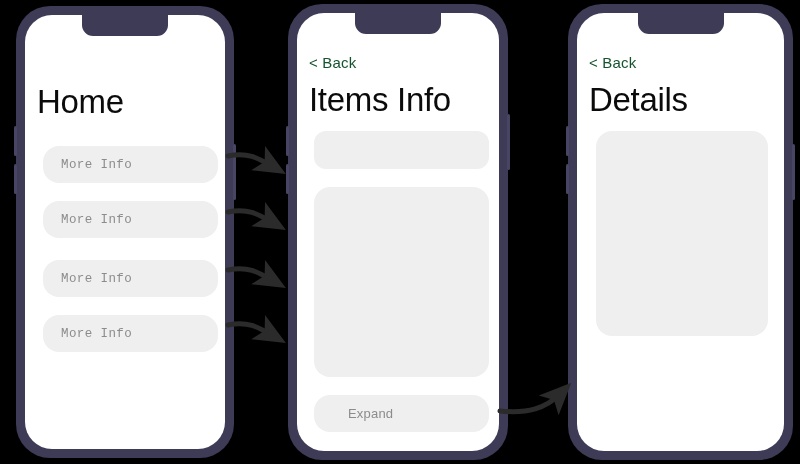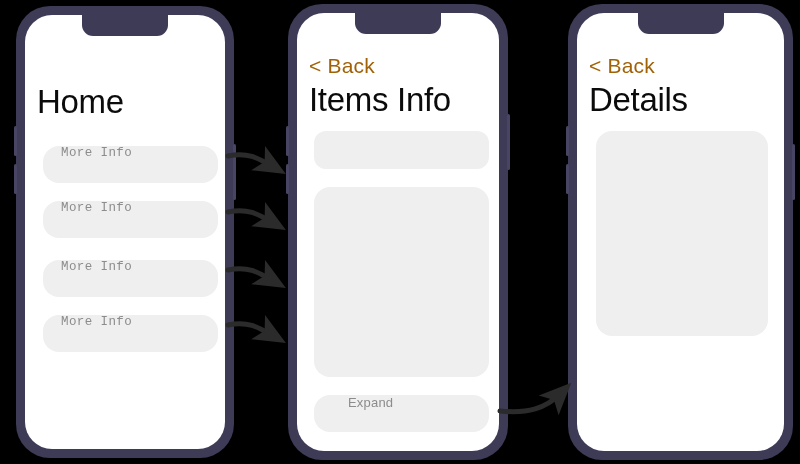--- a/index.html
+++ b/index.html
@@ -72,22 +72,22 @@
   .side-btn.left-vol-b {
     left: -2px;
     width: 3px;
     height: 30px;
   }
 
   
   .back-link {
     position: absolute;
     left: 12px;
-    font-size: 21px;
-    color: #a16207;
+    font-size: 15px;
+    color: #14532d;
     font-family: "Liberation Sans", sans-serif;
     letter-spacing: 0.2px;
     white-space: nowrap;
   }
   .screen-title {
     position: absolute;
     left: 12px;
     font-size: 33px;
     font-weight: 400;
     color: #0B0B0B;
@@ -100,21 +100,21 @@
   .card {
     position: absolute;
     background: #EFEFEF;
     border-radius: 14px;
   }
   .pill {
     position: absolute;
     background: #EFEFEF;
     border-radius: 16px;
     display: flex;
-    align-items: flex-start;
+    align-items: center;
   }
   .pill .pill-label {
     font-family: "Liberation Mono", monospace;
     font-size: 12.5px;
     color: #8C8C8C;
     padding-left: 18px;
     letter-spacing: 0.4px;
     white-space: nowrap;
   }
   .pill.expand .pill-label {

